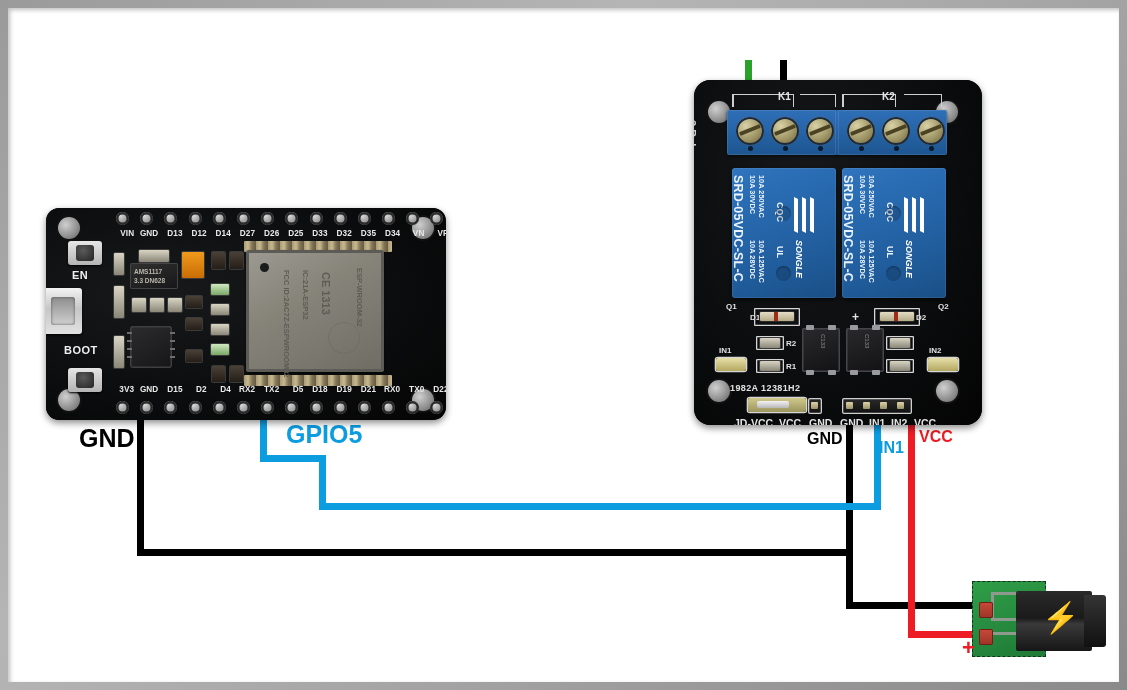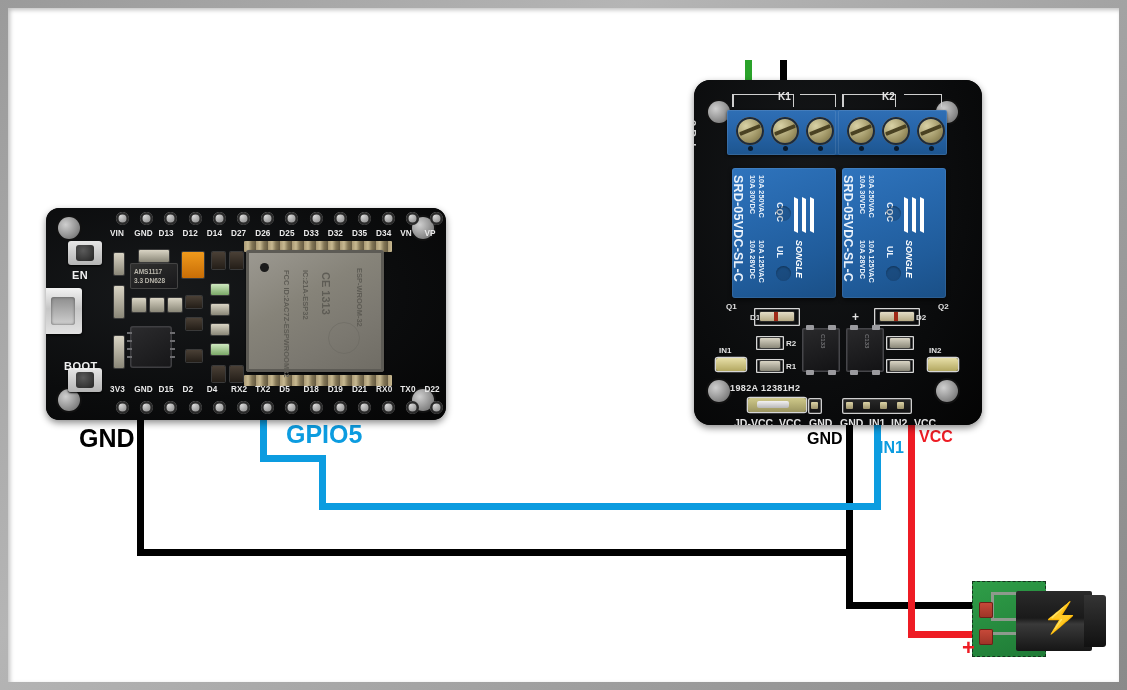--- a/index.html
+++ b/index.html
@@ -25,21 +25,21 @@
         radial-gradient(ellipse at 30% 40%,#17191b 0%,#0b0c0d 60%,#050505 100%);}
   .mhole{position:absolute;width:22px;height:22px;border-radius:50%;
          background:radial-gradient(circle at 35% 35%,#cfcfcf,#8e8e8e 60%,#606060);
          box-shadow:0 0 0 2px #111;}
   .padrow{position:absolute;display:flex;}
   .pad{width:13px;height:13px;border-radius:50%;margin-right:11.2px;
        background:radial-gradient(circle at 35% 30%,#d8d8d8,#9a9a9a 55%,#4a4a4a 100%);
        box-shadow:inset 0 0 0 2.5px #2a2a2a;}
   .pinlabels{position:absolute;display:flex;color:#e9e9e9;font-size:8.2px;
              font-weight:bold;letter-spacing:.1px;font-family:"Liberation Sans",sans-serif;}
-  .pinlabels span{width:24.2px;text-align:left;}
+  .pinlabels span{width:24.2px;text-align:right;}
   .hdrbar{position:absolute;height:11px;background:
         repeating-linear-gradient(90deg,#b9a77e 0px,#d8c89c 4px,#8d7f5c 8px,#6d6146 12px);
         border-radius:1px;opacity:.92;}
   #wroom{position:absolute;left:200px;top:42px;width:138px;height:122px;border-radius:3px;
      background:linear-gradient(150deg,#9d9a92 0%,#868379 40%,#7b7870 70%,#6f6c64 100%);
      box-shadow:inset 0 0 0 3px #5d5b55, 0 1px 2px rgba(0,0,0,.7);}
   #wroom .dot{position:absolute;left:14px;top:13px;width:9px;height:9px;border-radius:50%;background:#1b1b1b;}
   #wroom .t{position:absolute;color:#5e5c55;font-size:7.5px;font-weight:bold;
       transform:rotate(90deg);transform-origin:left top;white-space:nowrap;
       font-family:"Liberation Sans",sans-serif;}
@@ -245,21 +245,21 @@
 
     </div>
     <div class="hdrbar" style="left:198px;top:167px;width:148px;"></div>
 
     <div id="usb">
           <div class="slot"></div>
         </div>
     <div class="btn" style="left:22px;top:33px;"></div>
     <div class="btnlbl" style="left:26px;top:61px;">EN</div>
     <div class="btn" style="left:22px;top:160px;"></div>
-    <div class="btnlbl" style="left:18px;top:152px;">BOOT</div>
+    <div class="btnlbl" style="left:18px;top:136px;">BOOT</div>
 
     <div class="chip" style="left:84px;top:55px;width:48px;height:26px;"></div>
     <div class="chiptxt" style="left:88px;top:60px;">AMS1117</div>
     <div class="chiptxt" style="left:88px;top:69px;">3.3 DN628</div>
 
     <div class="smd" style="left:93px;top:42px;width:30px;height:12px;"></div>
     <div class="smd org" style="left:136px;top:44px;width:22px;height:26px;"></div>
     <div class="smd dark" style="left:166px;top:44px;width:13px;height:17px;"></div>
     <div class="smd dark" style="left:184px;top:44px;width:13px;height:17px;"></div>
     <div class="smd" style="left:68px;top:45px;width:10px;height:22px;"></div>

